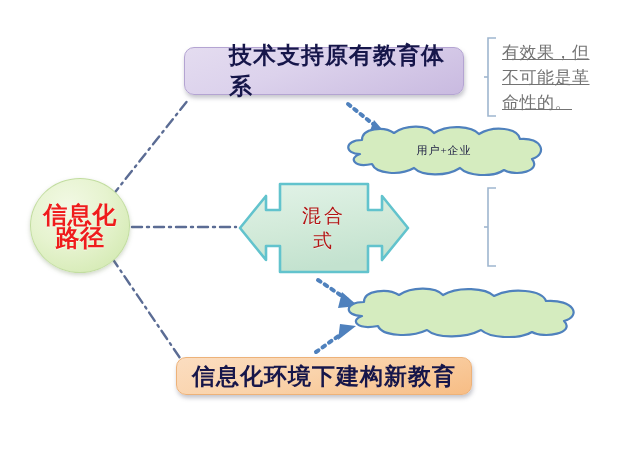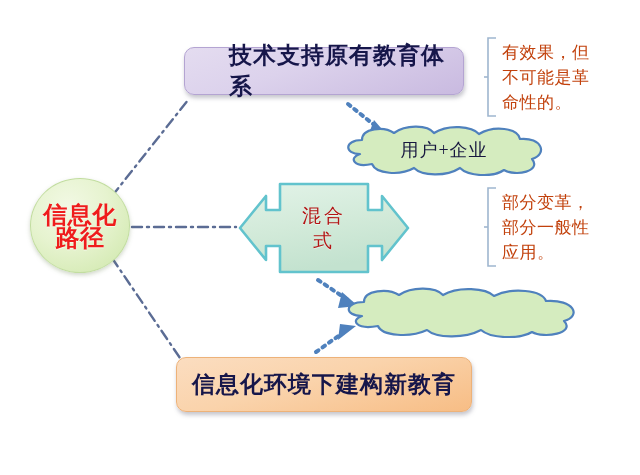--- a/index.html
+++ b/index.html
@@ -72,36 +72,36 @@
     font-weight: bold;
     box-shadow: 1px 3px 4px rgba(90,90,110,0.35);
   }
   .rbox.purple {
     left: 184px; top: 47px; width: 280px; height: 48px;
     background: linear-gradient(160deg, #e4dcf0 0%, #dcd2ec 40%, #c9bae0 100%);
     border: 1px solid #b4a4d2;
     padding-left: 44px;
   }
   .rbox.orange {
-    left: 176px; top: 357px; width: 296px; height: 55px;
+    left: 176px; top: 357px; width: 296px; height: 38px;
     background: linear-gradient(165deg, #fbddc0 0%, #fad3ab 45%, #f7bd85 100%);
     border: 1px solid #edb279;
   }
 
   
   .cloud {
     position: absolute;
     display: flex;
     align-items: center;
     justify-content: center;
   }
   .cloud .cloud-label {
     position: relative;
     z-index: 3;
-    font-size: 18px;
+    font-size: 11px;
     color: #17173f;
     letter-spacing: 1px;
     font-family: "Liberation Serif", "DejaVu Serif", serif;
     white-space: nowrap;
   }
   .cloud svg { position: absolute; left: 0; top: 0; }
   #cloud-1 { left: 336px; top: 124px; width: 216px; height: 52px; }
   #cloud-2 { left: 336px; top: 286px; width: 250px; height: 52px; }
 
   
@@ -144,21 +144,21 @@
     margin-left: 4px;
     font-size: 17px;
     line-height: 25px;
     letter-spacing: 0.5px;
     font-family: "Liberation Serif", "DejaVu Serif", serif;
     white-space: pre-line;
   }
   #annotation-1 { left: 484px; top: 36px; }
   #annotation-2 { left: 484px; top: 186px; }
   #annotation-3 { left: 484px; top: 355px; }
-  .anno-text.cyan   { color: #c2410c; }
+  .anno-text.cyan   { color: #737373; text-decoration: underline; }
   .anno-text.navy   { color: #2b2b8f; font-weight: bold; }
 </style>
 </head>
 <body>
 
 <div id="canvas">
 
   <svg class="layer" id="connector-layer" viewBox="0 0 640 475">
 
     <line x1="112" y1="196" x2="188" y2="100" stroke="#5b6c94" stroke-width="2.4" stroke-dasharray="10 5 2 5" stroke-linecap="round"></line>
@@ -260,20 +260,17 @@
       <div class="anno-text cyan">有效果，但
 不可能是革
 命性的。</div>
     </div>
 
     <div class="annotation" id="annotation-2">
       <svg class="bracket" width="14" height="82" viewBox="0 0 14 82">
         <path d="M 12,2 L 4,2 L 4,80 L 12,80" fill="none" stroke="#9fb6cf" stroke-width="1.6"></path>
         <path d="M 4,41 L 0,41" fill="none" stroke="#9fb6cf" stroke-width="1.6"></path>
       </svg>
-      <div class="anno-text cyan">部分变革，
-部分一般性
-应用。</div>
     </div>
 
 
   </div>
 </div>
 
 </body></html>

